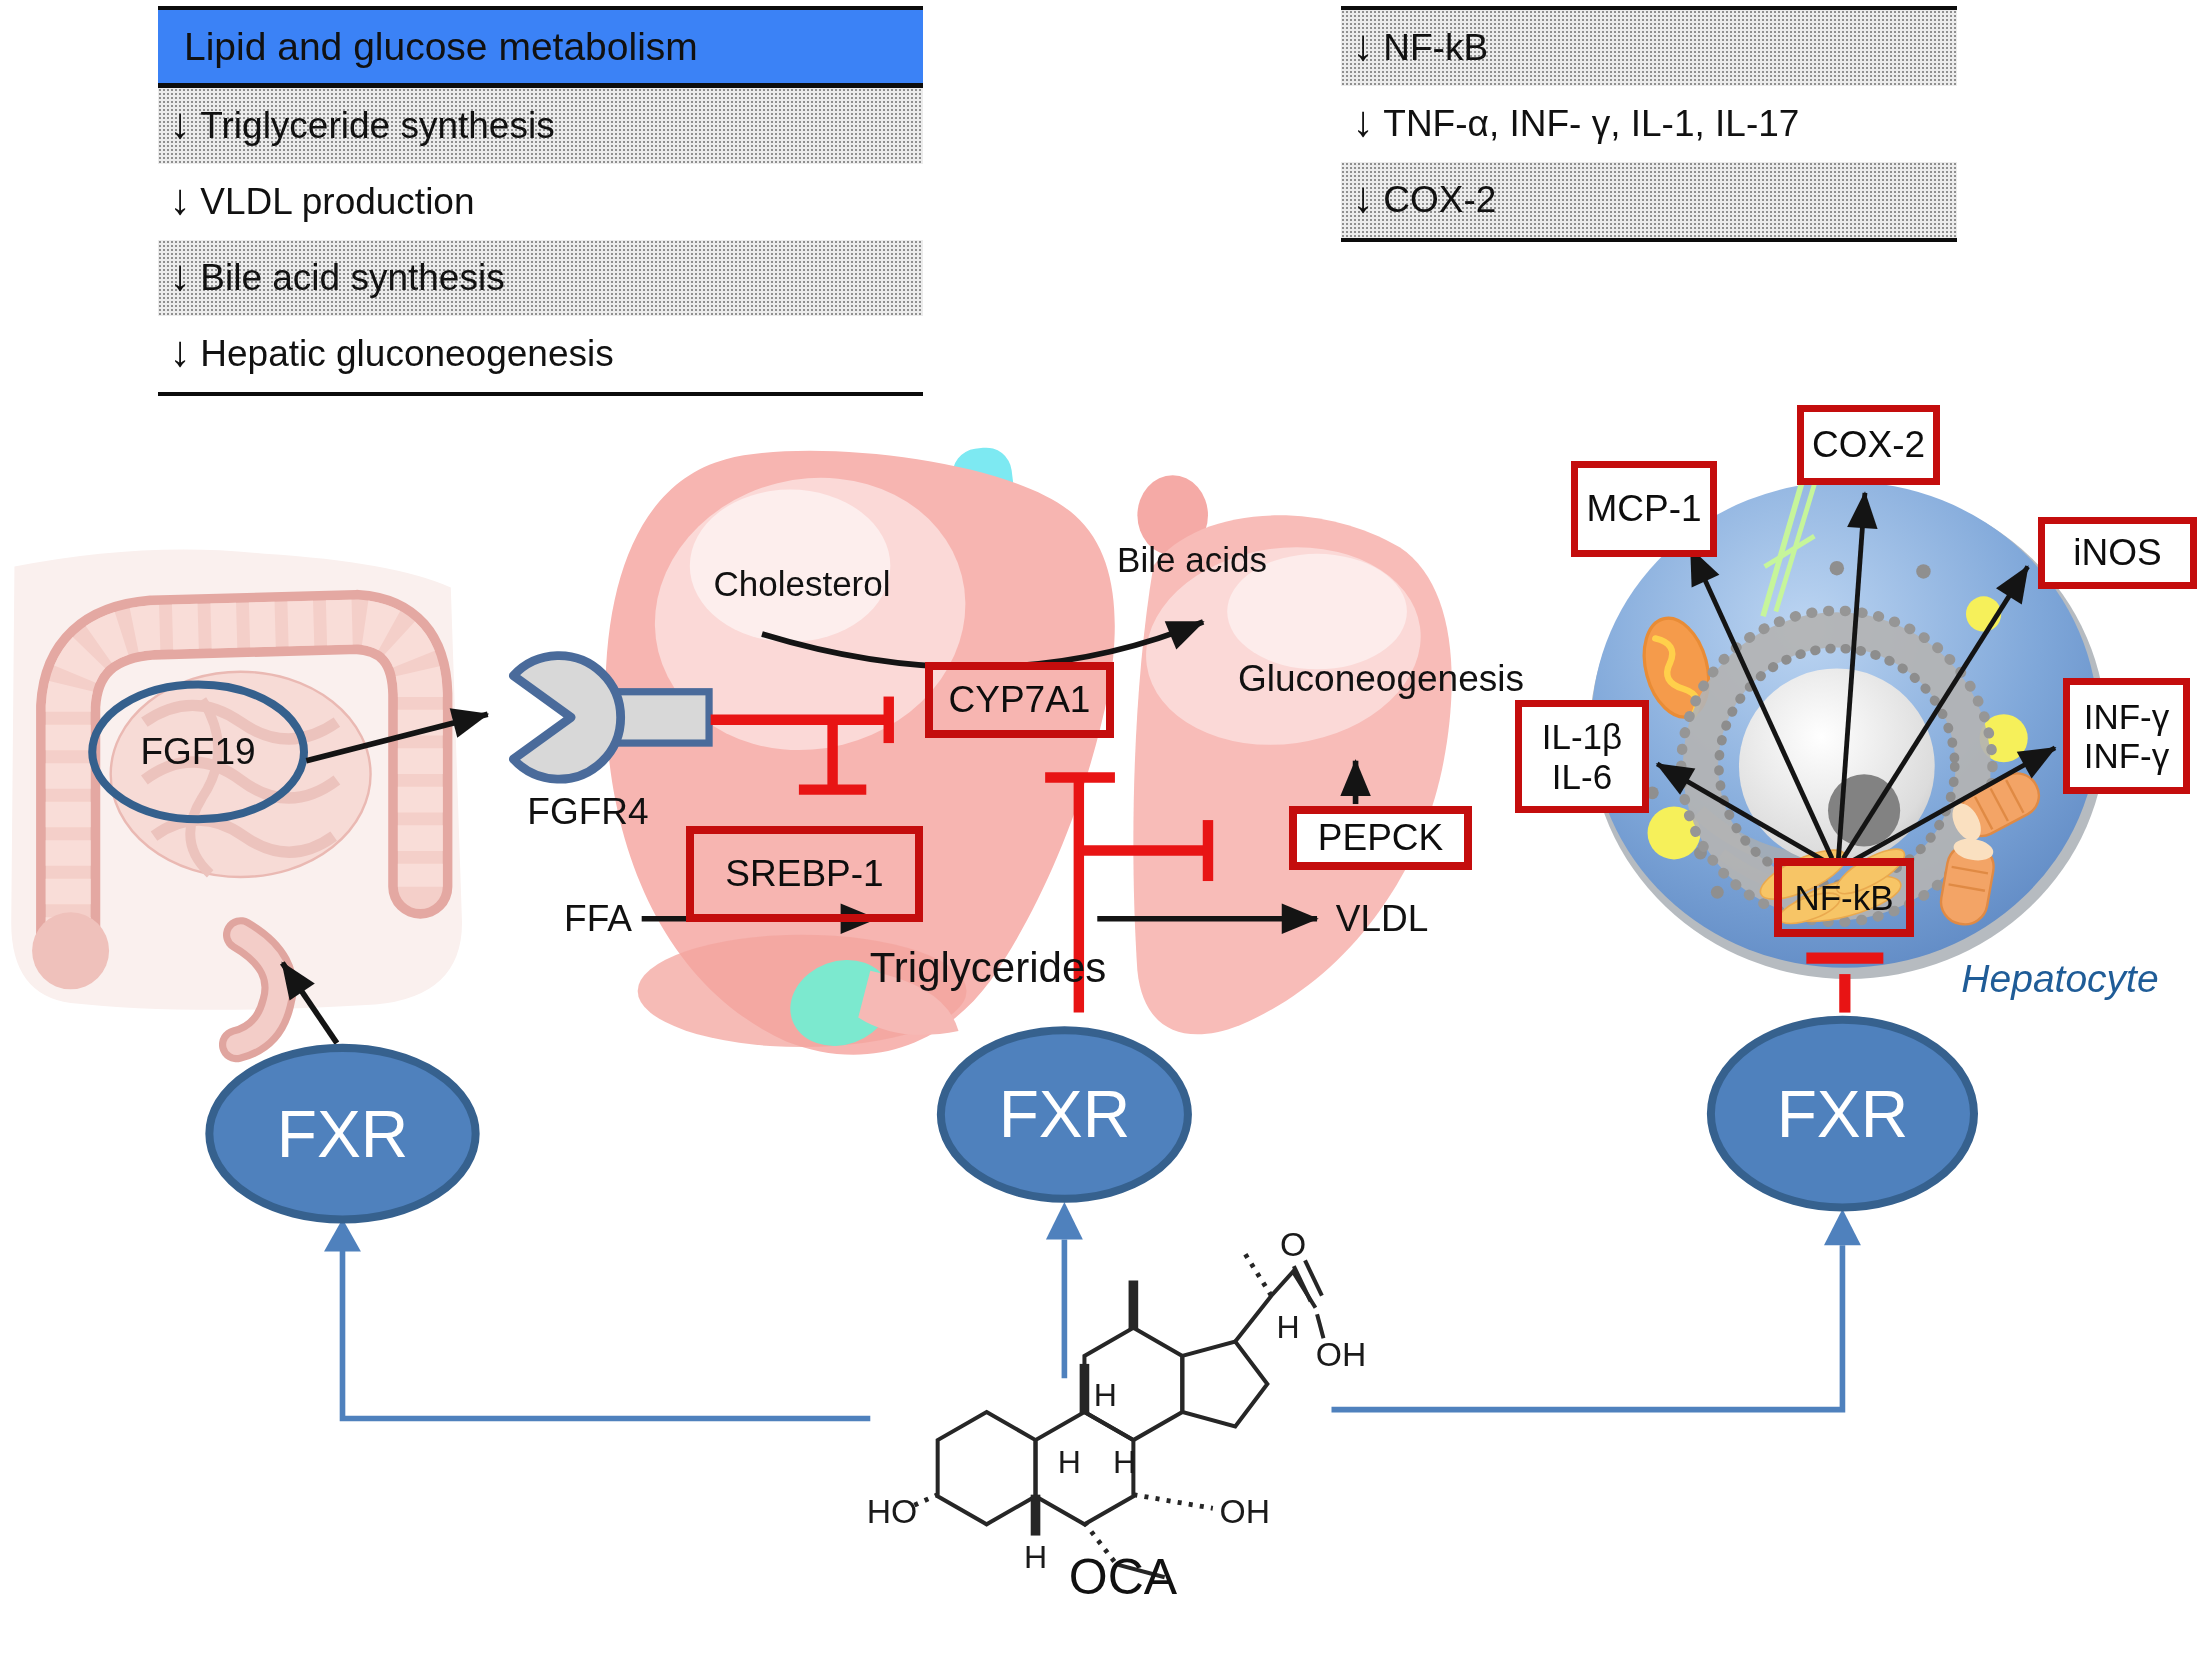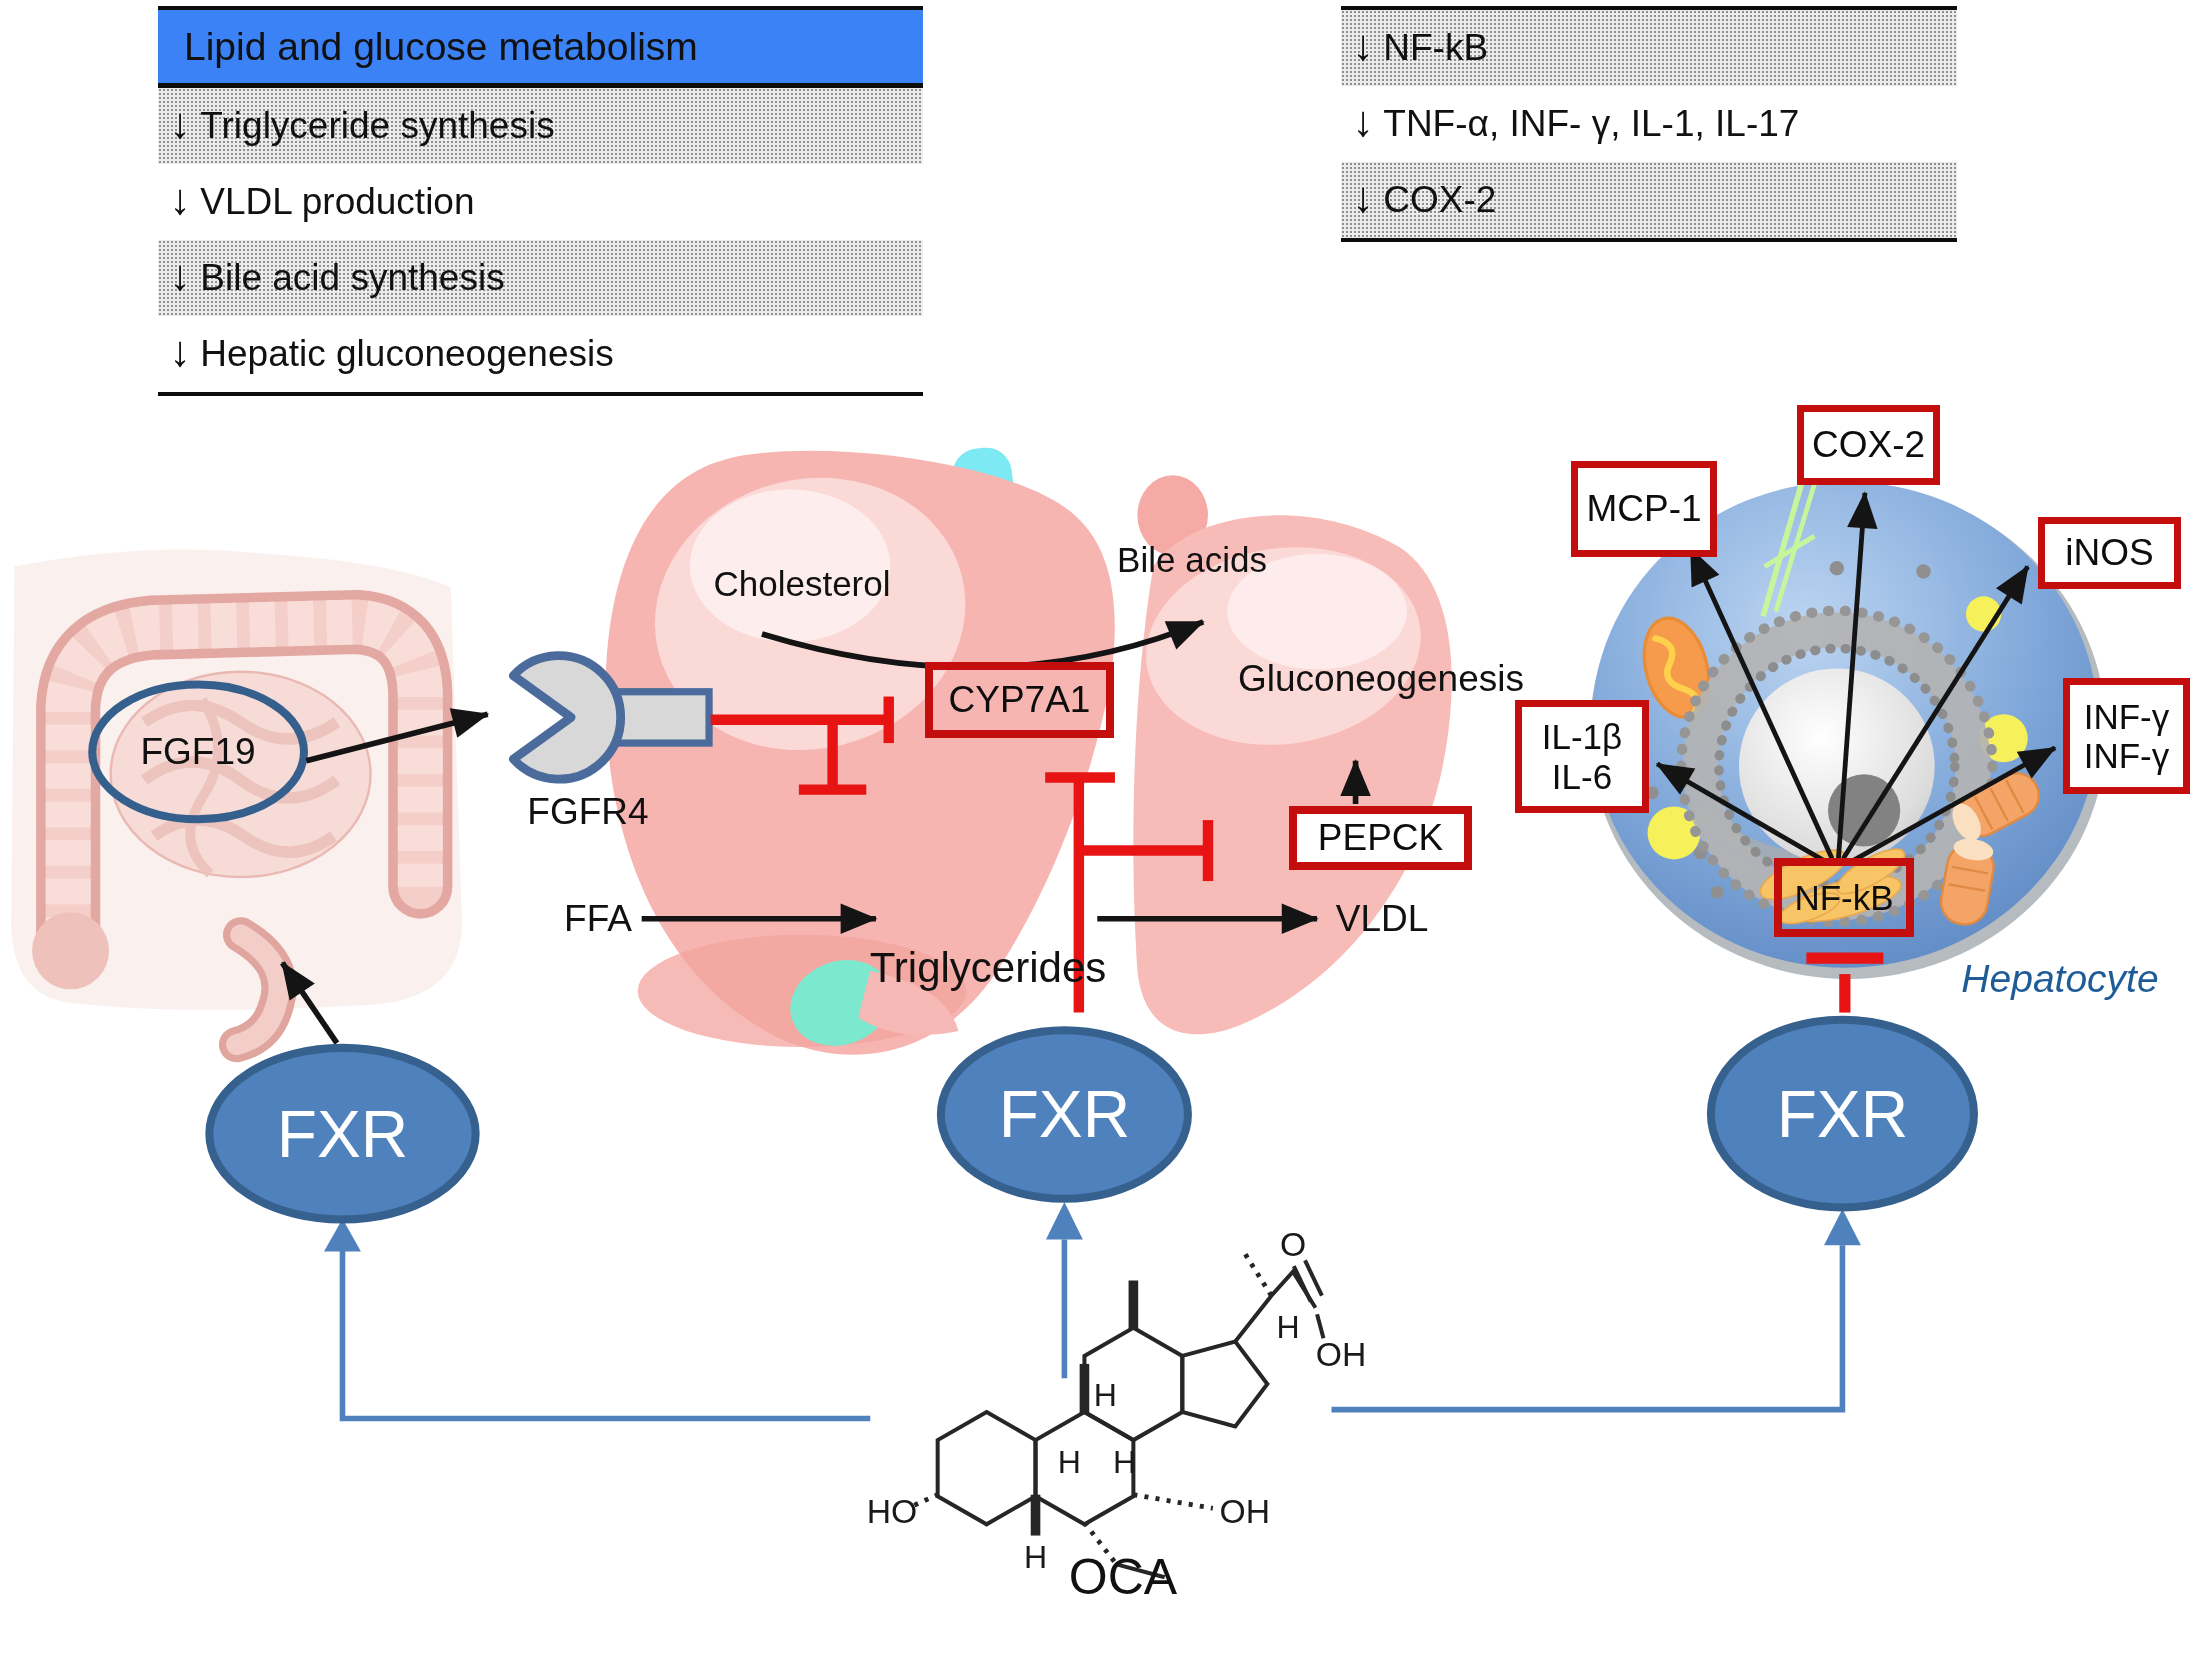--- a/index.html
+++ b/index.html
@@ -276,30 +276,33 @@
   <div class="lbl" style="left:1381px;top:679px;font-size:37px;">Gluconeogenesis</div>
   <div class="lbl" style="left:598px;top:919px;font-size:37px;">FFA</div>
   <div class="lbl" style="left:988px;top:968px;font-size:42px;">Triglycerides</div>
   <div class="lbl" style="left:1382px;top:919px;font-size:37px;">VLDL</div>
   <div class="lbl italic-blue" style="left:2060px;top:979px;">Hepatocyte</div>
   <div class="lbl big" style="left:1123px;top:1577px;">OCA</div>
 
   <div class="rbox clear" style="left:925px;top:662px;width:189px;height:76px;border-width:8px;">
     <span>CYP7A1</span>
   </div>
+  <div class="rbox clear" style="left:686px;top:826px;width:237px;height:96px;border-width:8.8px;">
+    <span>SREBP-1</span>
+  </div>
   <div class="rbox" style="left:1289px;top:806px;width:183px;height:64px;border-width:8px;">
     <span>PEPCK</span>
   </div>
   <div class="rbox" style="left:1571px;top:461px;width:146px;height:96px;">
     <span>MCP-1</span>
   </div>
   <div class="rbox" style="left:1797px;top:405px;width:143px;height:80px;">
     <span>COX-2</span>
   </div>
-  <div class="rbox" style="left:2038px;top:517px;width:143px;height:72px;">
+  <div class="rbox" style="left:2038px;top:517px;width:159px;height:72px;">
     <span>iNOS</span>
   </div>
   <div class="rbox" style="left:2063px;top:678px;width:127px;height:116px;">
     <span class="l2">INF-γ</span>
     <span class="l2">INF-γ</span>
   </div>
   <div class="rbox" style="left:1515px;top:700px;width:134px;height:113px;">
     <span class="l2">IL-1β</span>
     <span class="l2">IL-6</span>
   </div>

